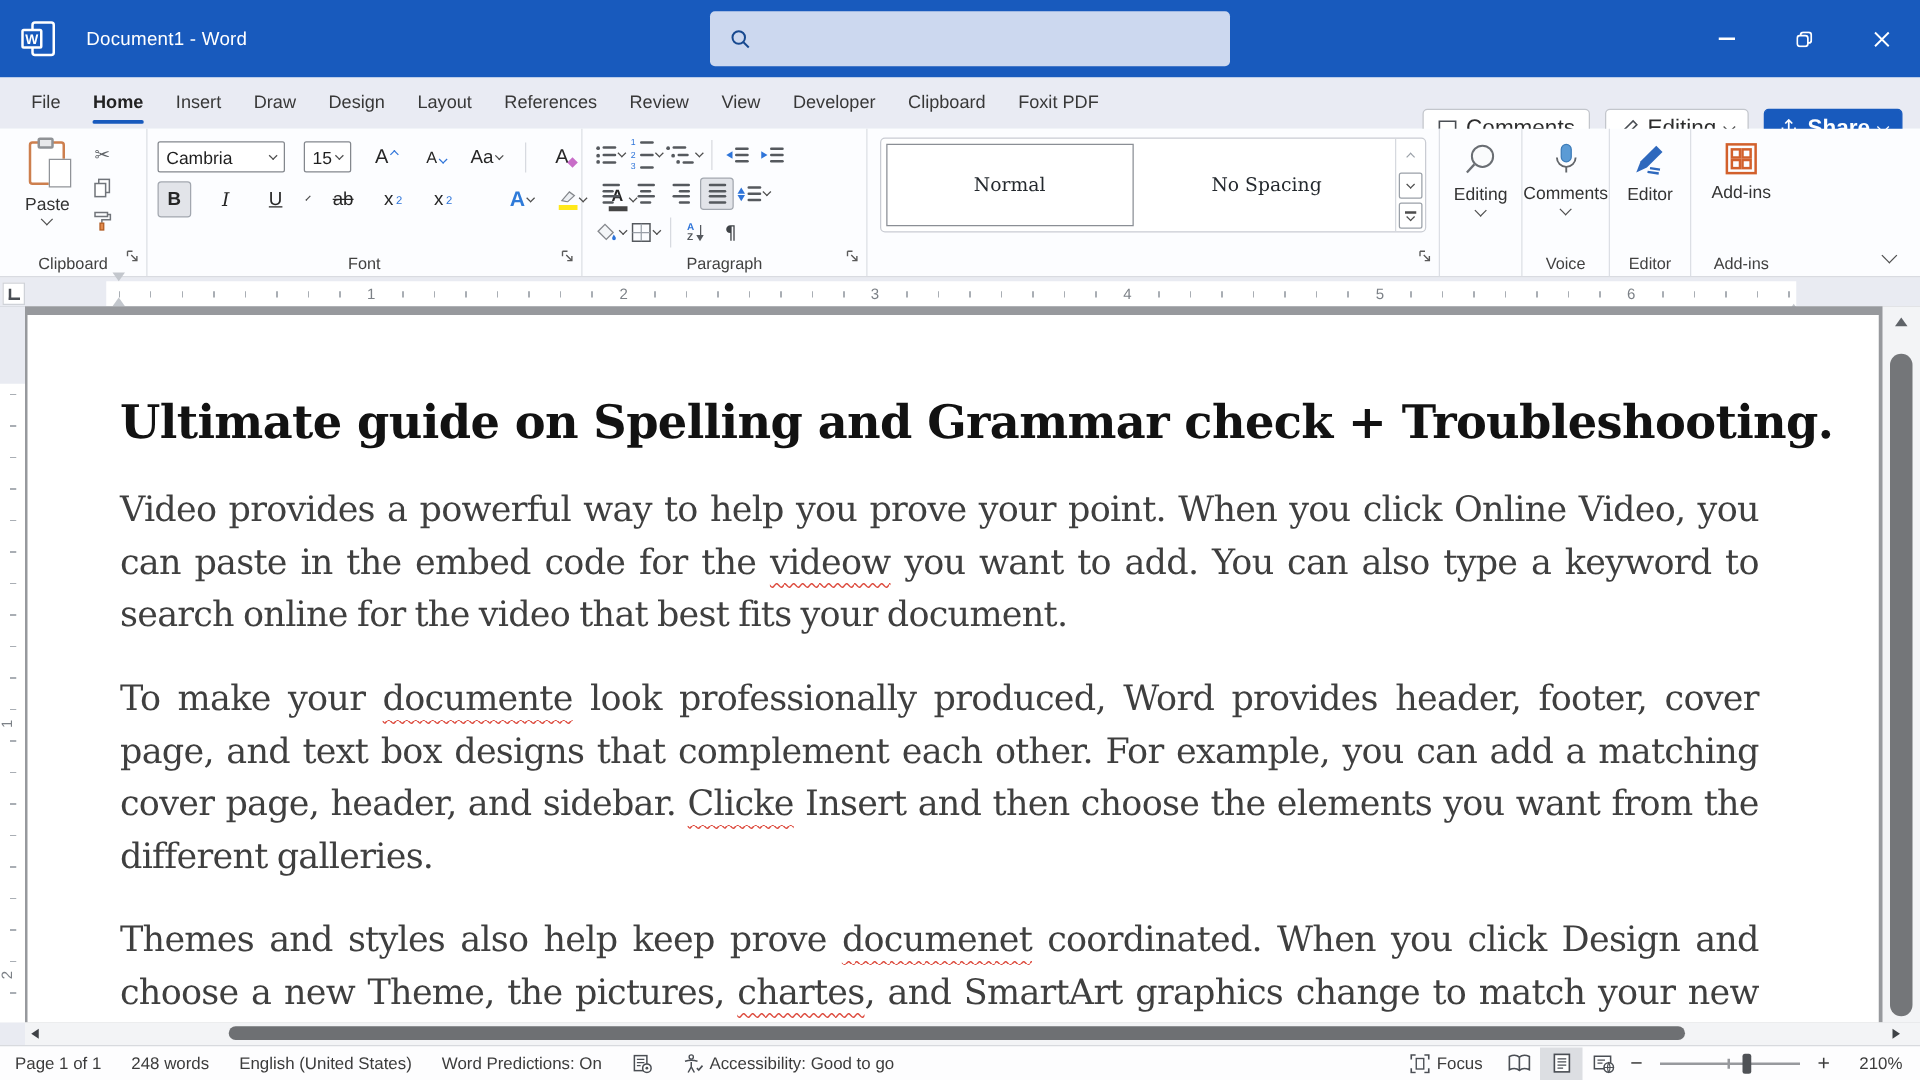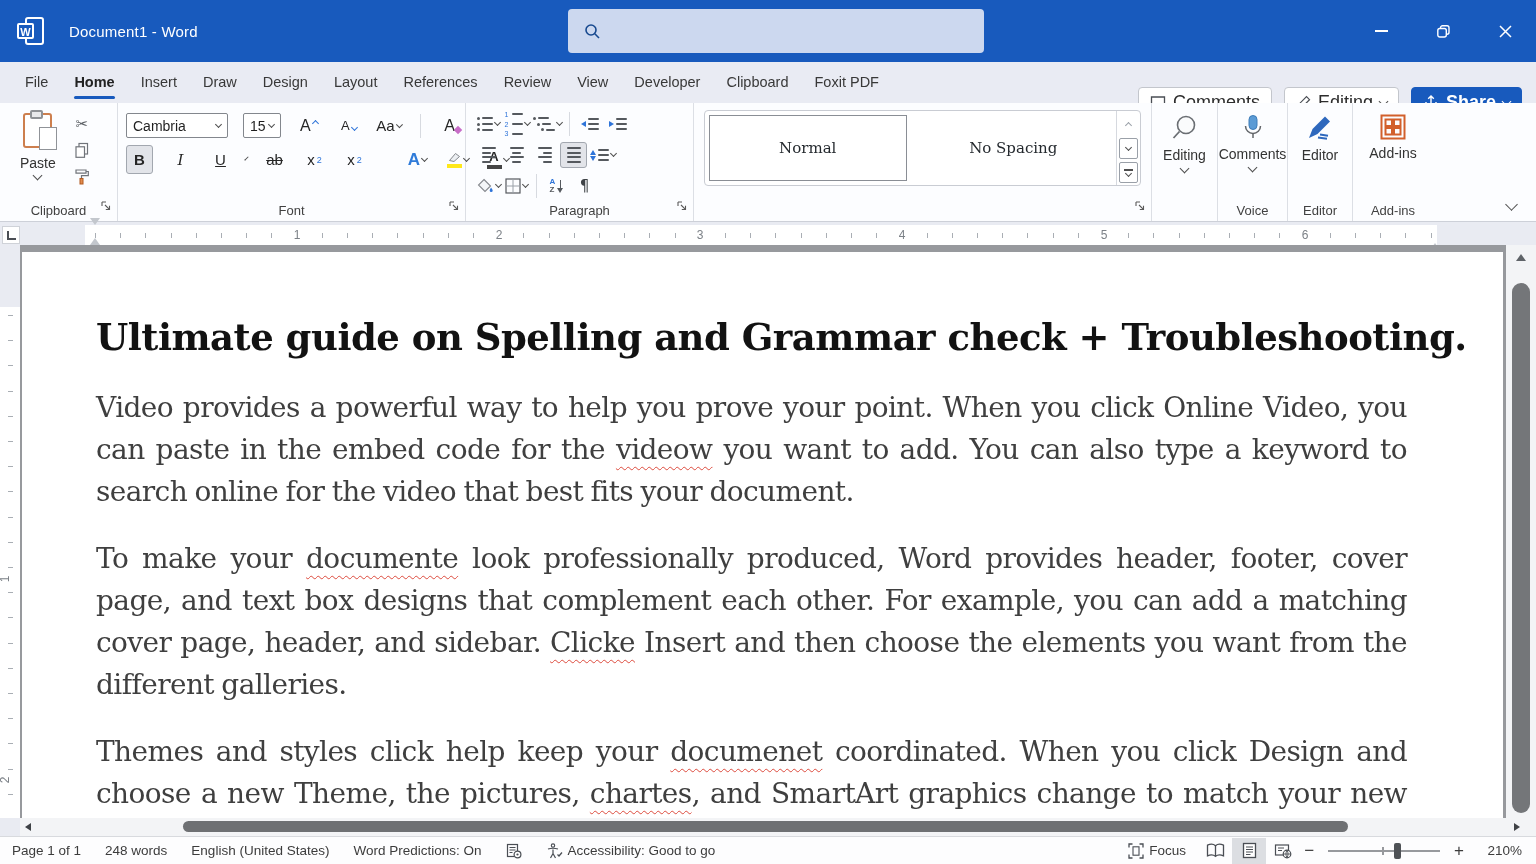--- a/index.html
+++ b/index.html
@@ -608,21 +608,21 @@
         <span class="vnum" style="top:263px;">1</span>
         <span class="vnum" style="top:464px;">2</span>
       </div>
     </div>
 
     <div class="page">
       <div class="pagecontent">
         <div class="docheading">Ultimate guide on Spelling and Grammar check + Troubleshooting.</div>
         <p class="para"><span>Video provides a powerful way to help you prove your point. When you click Online Video, you can paste in the embed code for the </span><span class="misspell">videow</span><span> you want to add. You can also type a keyword to search online for the video that best fits your document.</span></p>
         <p class="para"><span>To make your </span><span class="misspell">documente</span><span> look professionally produced, Word provides header, footer, cover page, and text box designs that complement each other. For example, you can add a matching cover page, header, and sidebar. </span><span class="misspell">Clicke</span><span> Insert and then choose the elements you want from the different galleries.</span></p>
-        <p class="para cut"><span>Themes and styles click help keep your </span><span class="misspell">documenet</span><span> coordinated. When you click Design and choose a new Theme, the pictures, </span><span class="misspell">chartes</span><span>, and SmartArt graphics change to match your new</span></p>
+        <p class="para cut"><span>Themes and styles also help keep prove </span><span class="misspell">documenet</span><span> coordinated. When you click Design and choose a new Theme, the pictures, </span><span class="misspell">chartes</span><span>, and SmartArt graphics change to match your new</span></p>
       </div>
     </div>
 
     <div class="vscroll">
       <div class="vtri"></div>
       <div class="vthumb"></div>
     </div>
   </div>
 
   <div class="hscroll">

